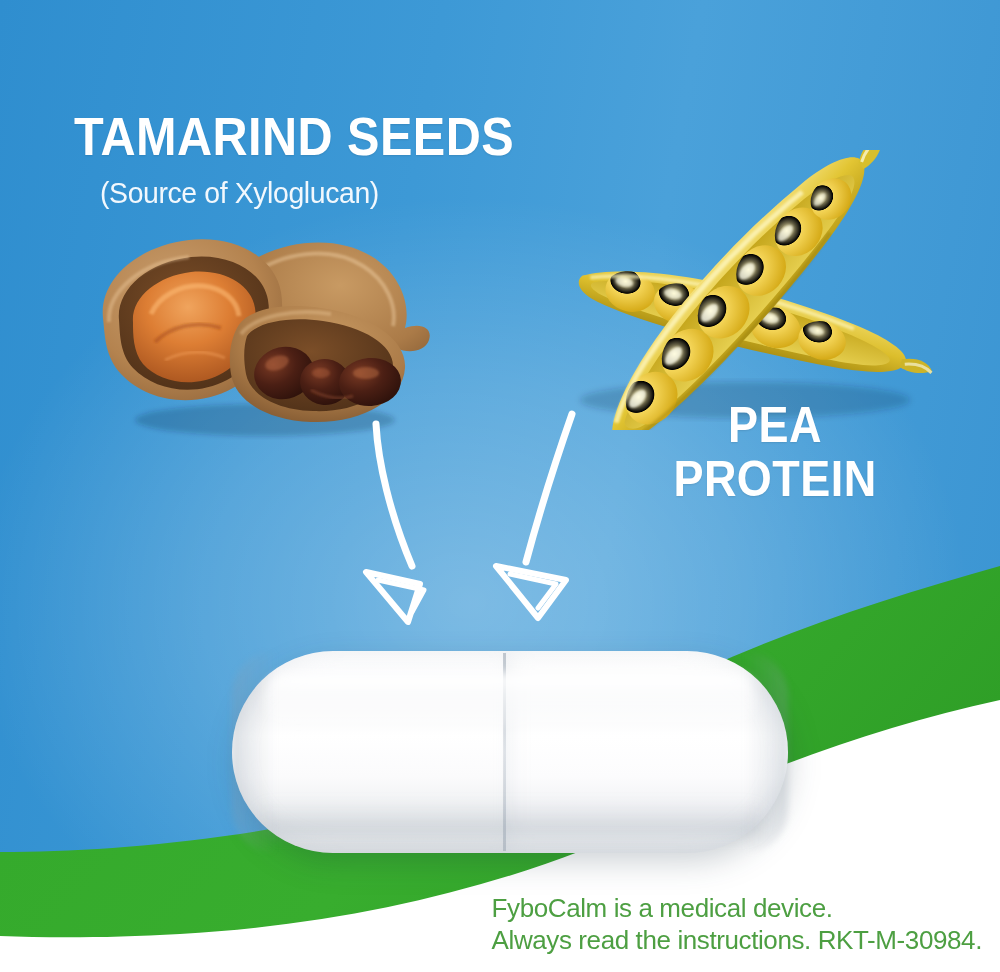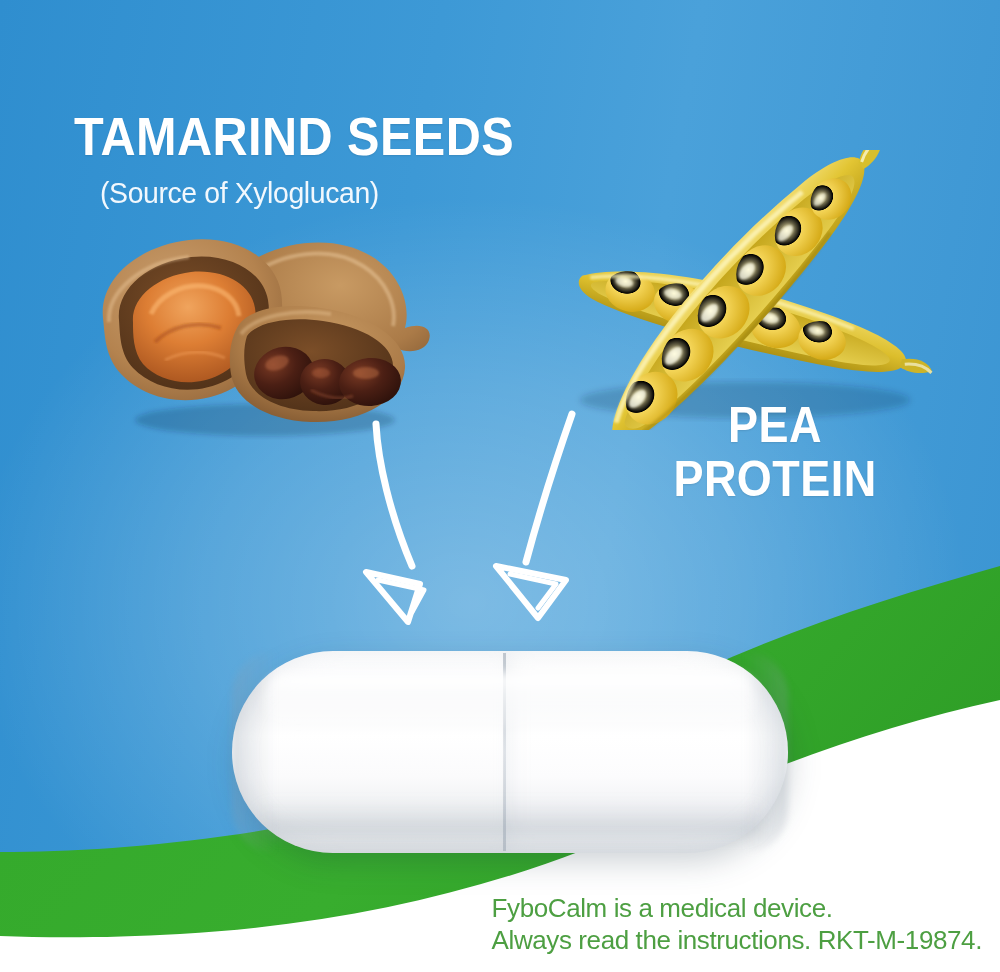--- a/index.html
+++ b/index.html
@@ -398,16 +398,16 @@
   <div class="tamarind-title">TAMARIND SEEDS</div>
   <div class="tamarind-sub">(Source of Xyloglucan)</div>
 
   <div class="pea-title">
     <span class="ln">PEA</span>
     <span class="ln">PROTEIN</span>
   </div>
 
   <div class="footer-text">
     <span class="ln">FyboCalm is a medical device.</span>
-    <span class="ln">Always read the instructions. RKT-M-19874.</span>
+    <span class="ln">Always read the instructions. RKT-M-30984.</span>
   </div>
 
 </div>
 
 </body></html>

